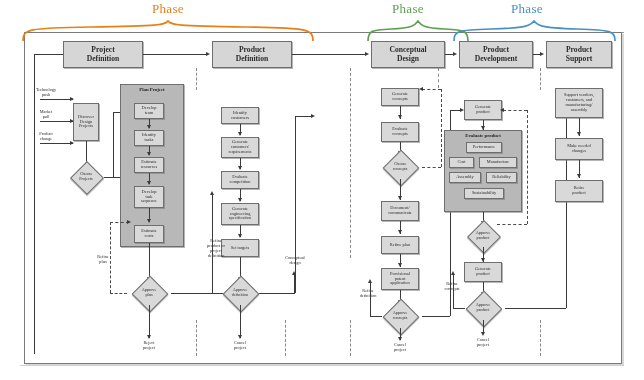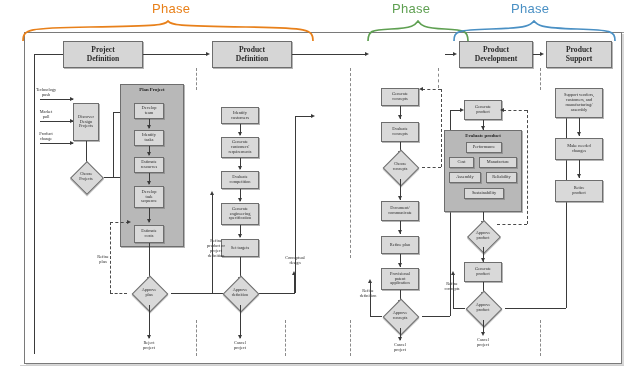--- a/index.html
+++ b/index.html
@@ -6,21 +6,21 @@
   body{width:644px;height:380px;overflow:hidden;font-family:"Liberation Serif",serif;}
   #stage{position:relative;width:644px;height:380px;background:#ffffff;}
 
   
   .page-frame{position:absolute;left:24px;top:32px;width:596px;height:330px;
     border:1px solid #7a7a7a;background:#fff;box-shadow:2px 2px 0 0 #d8d8d8;}
   .frame-topline{position:absolute;left:24px;top:32px;width:600px;height:1px;background:#9a9a9a;}
   .frame-botline{position:absolute;left:20px;top:365px;width:604px;height:1px;background:#cfcfcf;}
 
   
-  .phase-label{position:absolute;font-family:Liberation Sans, sans-serif;font-size:13px;
+  .phase-label{position:absolute;font-family:Liberation Serif, serif;font-size:13px;
     letter-spacing:.3px;white-space:nowrap;}
   .brace{position:absolute;}
 
   
   .box{position:absolute;box-sizing:border-box;background:#d9d9d9;border:1px solid #6e6e6e;
     display:flex;align-items:center;justify-content:center;text-align:center;
     font-family:"Liberation Serif",serif;color:#2b2b2b;line-height:1.12;
     box-shadow:1px 1px 0 0 rgba(120,120,120,.55);}
   .hdr{background:#d6d6d6;font-weight:bold;font-size:7.6px;}
   .step{background:#d9d9d9;font-size:4.4px;}
@@ -74,20 +74,22 @@
 
   <svg class="brace" style="left:451px;top:20px;" width="168" height="22">
     <path d="M3,21 C3,11 6,10 40,9 C78,8 80,5 83,1 C86,5 88,8 126,9 C160,10 164,11 164,21" fill="none" stroke="#4A90C4" stroke-width="1.7"></path>
   </svg>
   <div class="phase-label" style="left:511px;top:1px;color:#4A90C4;">Phase</div>
 
   <div class="box hdr" style="left:63px;top:41px;width:80px;height:27px;white-space:pre-line;">Project
 Definition</div>
   <div class="box hdr" style="left:212px;top:41px;width:80px;height:27px;white-space:pre-line;">Product
 Definition</div>
+  <div class="box hdr" style="left:371px;top:41px;width:74px;height:27px;white-space:pre-line;">Conceptual
+Design</div>
   <div class="box hdr" style="left:459px;top:41px;width:74px;height:27px;white-space:pre-line;">Product
 Development</div>
   <div class="box hdr" style="left:546px;top:41px;width:66px;height:27px;white-space:pre-line;">Product
 Support</div>
 
   <div class="ln lnh" style="left:143px;top:54px;width:64px;"></div>
   <div class="arw r" style="left:206px;top:51.5px;"></div>
   <div class="ln lnh" style="left:292px;top:54px;width:74px;"></div>
   <div class="arw r" style="left:365px;top:51.5px;"></div>
   <div class="ln lnh" style="left:445px;top:54px;width:9px;"></div>

